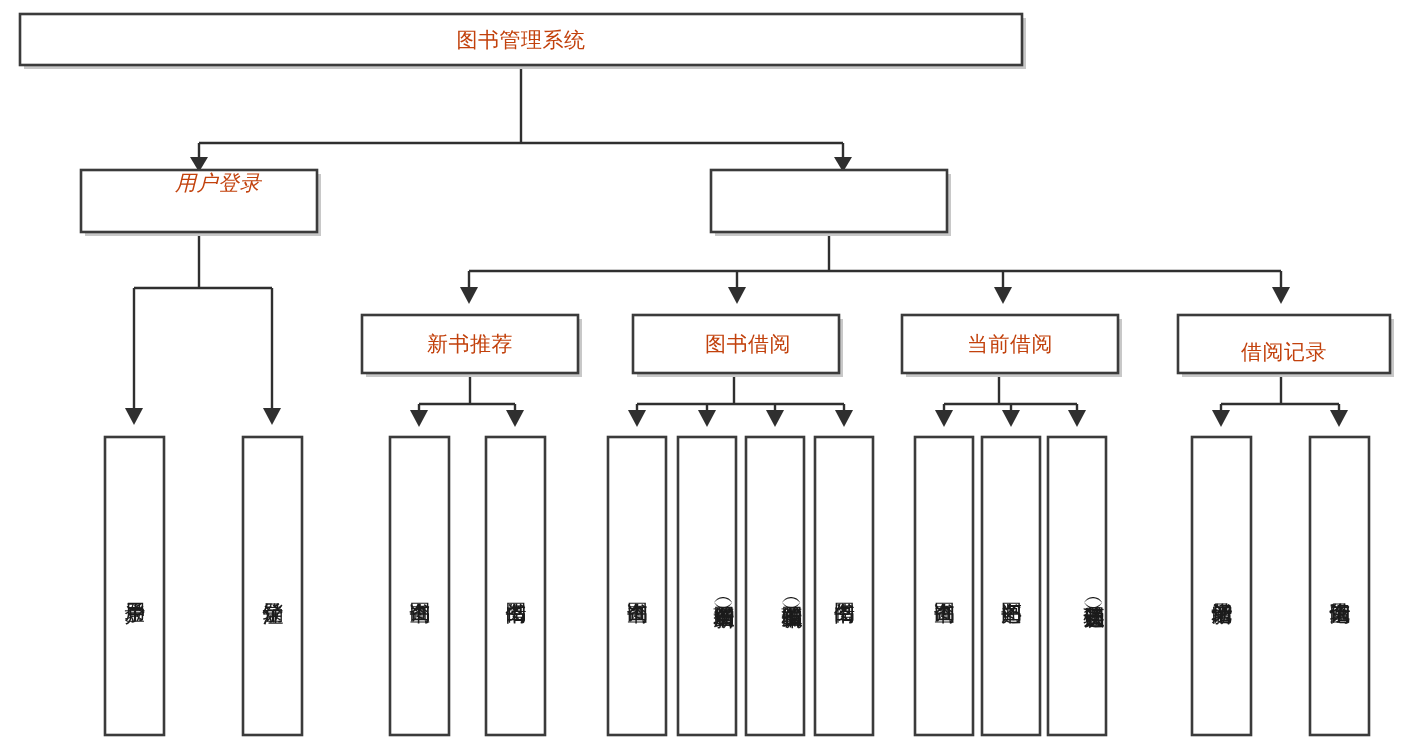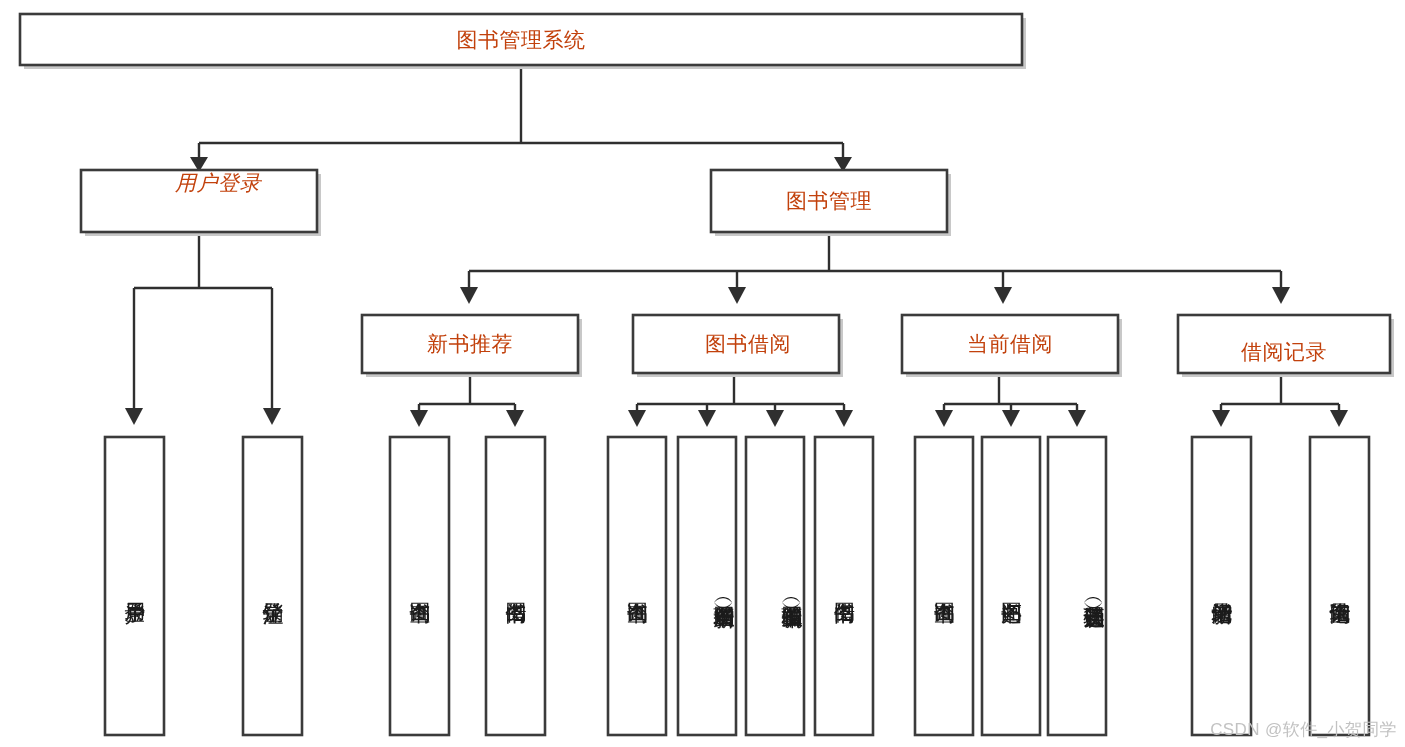--- a/index.html
+++ b/index.html
@@ -157,36 +157,34 @@
       <rect class="node-box" x="982" y="437" width="58" height="298"></rect>
       <rect class="node-box" x="1048" y="437" width="58" height="298"></rect>
       <rect class="node-box" x="1192" y="437" width="59" height="298"></rect>
       <rect class="node-box" x="1310" y="437" width="59" height="298"></rect>
     </g>
   </svg>
 
   <div class="node-label-h" style="left:20px; top:14px; width:1002px; height:51px;">图书管理系统</div>
 
   <div class="node-label-h" style="left:81px; top:152px; width:274px; height:62px;font-style:italic;">用户登录</div>
-  <div class="node-label-h" style="left:711px; top:170px; width:236px; height:62px;">图书管理</div>
 
   <div class="node-label-h" style="left:362px; top:315px; width:216px; height:58px;border-radius:28px;">新书推荐</div>
   <div class="node-label-h" style="left:633px; top:315px; width:206px; height:58px;padding-left:12px;">图书借阅</div>
   <div class="node-label-h" style="left:902px; top:315px; width:216px; height:58px;">当前借阅</div>
   <div class="node-label-h" style="left:1178px; top:315px; width:212px; height:74px;">借阅记录</div>
 
   <div class="node-label-v" style="left:105px; top:437px; width:59px; height:298px;">用户登录</div>
   <div class="node-label-v" style="left:243px; top:437px; width:59px; height:298px;">注销登录</div>
   <div class="node-label-v" style="left:390px; top:437px; width:59px; height:298px;">查询图书</div>
   <div class="node-label-v" style="left:486px; top:437px; width:59px; height:298px;">借阅图书</div>
   <div class="node-label-v" style="left:608px; top:437px; width:58px; height:298px;">查询图书</div>
   <div class="node-label-v" style="left:678px; top:437px; width:58px; height:298px; align-items:flex-start; padding-top:8px; box-sizing:border-box;">新增图书（管理员）</div>
   <div class="node-label-v" style="left:746px; top:437px; width:58px; height:298px; align-items:flex-start; padding-top:8px; box-sizing:border-box;">编辑图书（管理员）</div>
   <div class="node-label-v" style="left:815px; top:437px; width:58px; height:298px;">借阅图书</div>
   <div class="node-label-v" style="left:915px; top:437px; width:58px; height:298px;">查询图书</div>
   <div class="node-label-v" style="left:982px; top:437px; width:58px; height:298px;">归还图书</div>
   <div class="node-label-v" style="left:1048px; top:437px; width:58px; height:298px; align-items:flex-start; padding-top:8px; box-sizing:border-box;">确认归还（管理员）</div>
   <div class="node-label-v" style="left:1192px; top:437px; width:59px; height:298px;">新增借阅记录</div>
   <div class="node-label-v" style="left:1310px; top:437px; width:59px; height:298px;">查询借阅记录</div>
 
-  <div class="watermark">CSDN @软件_小贺同学</div>
 
 </div>
 
 </body></html>

